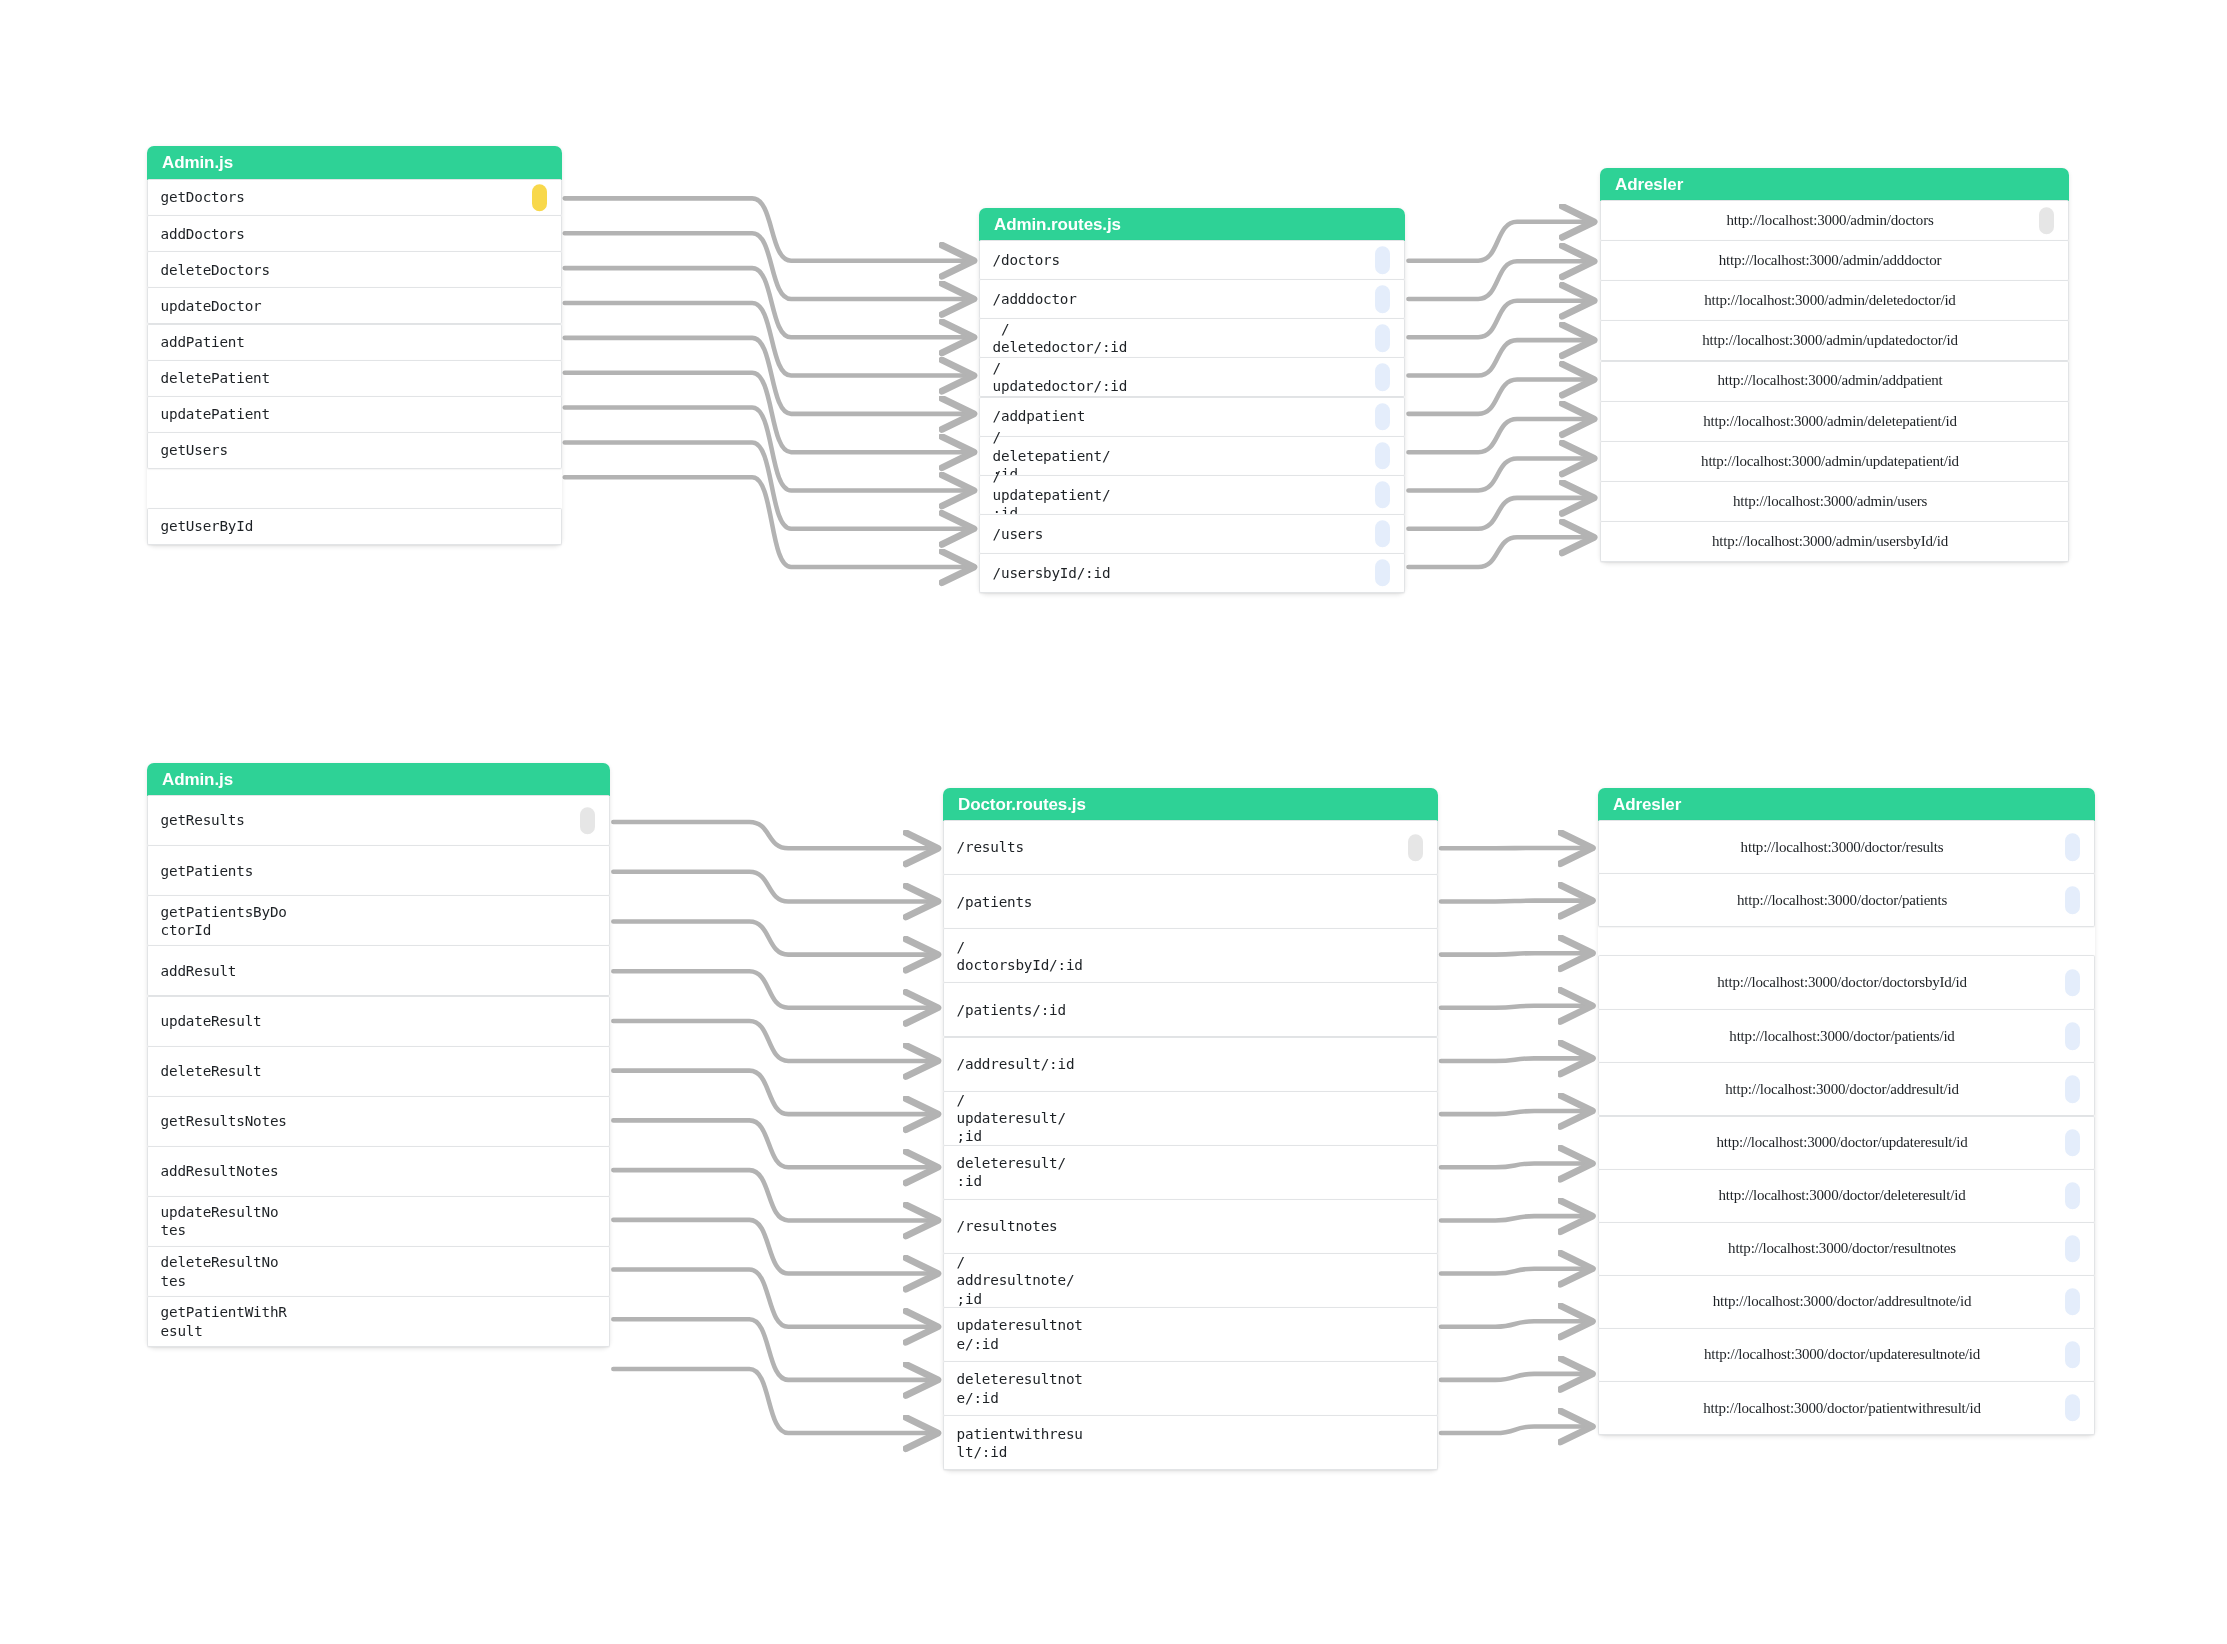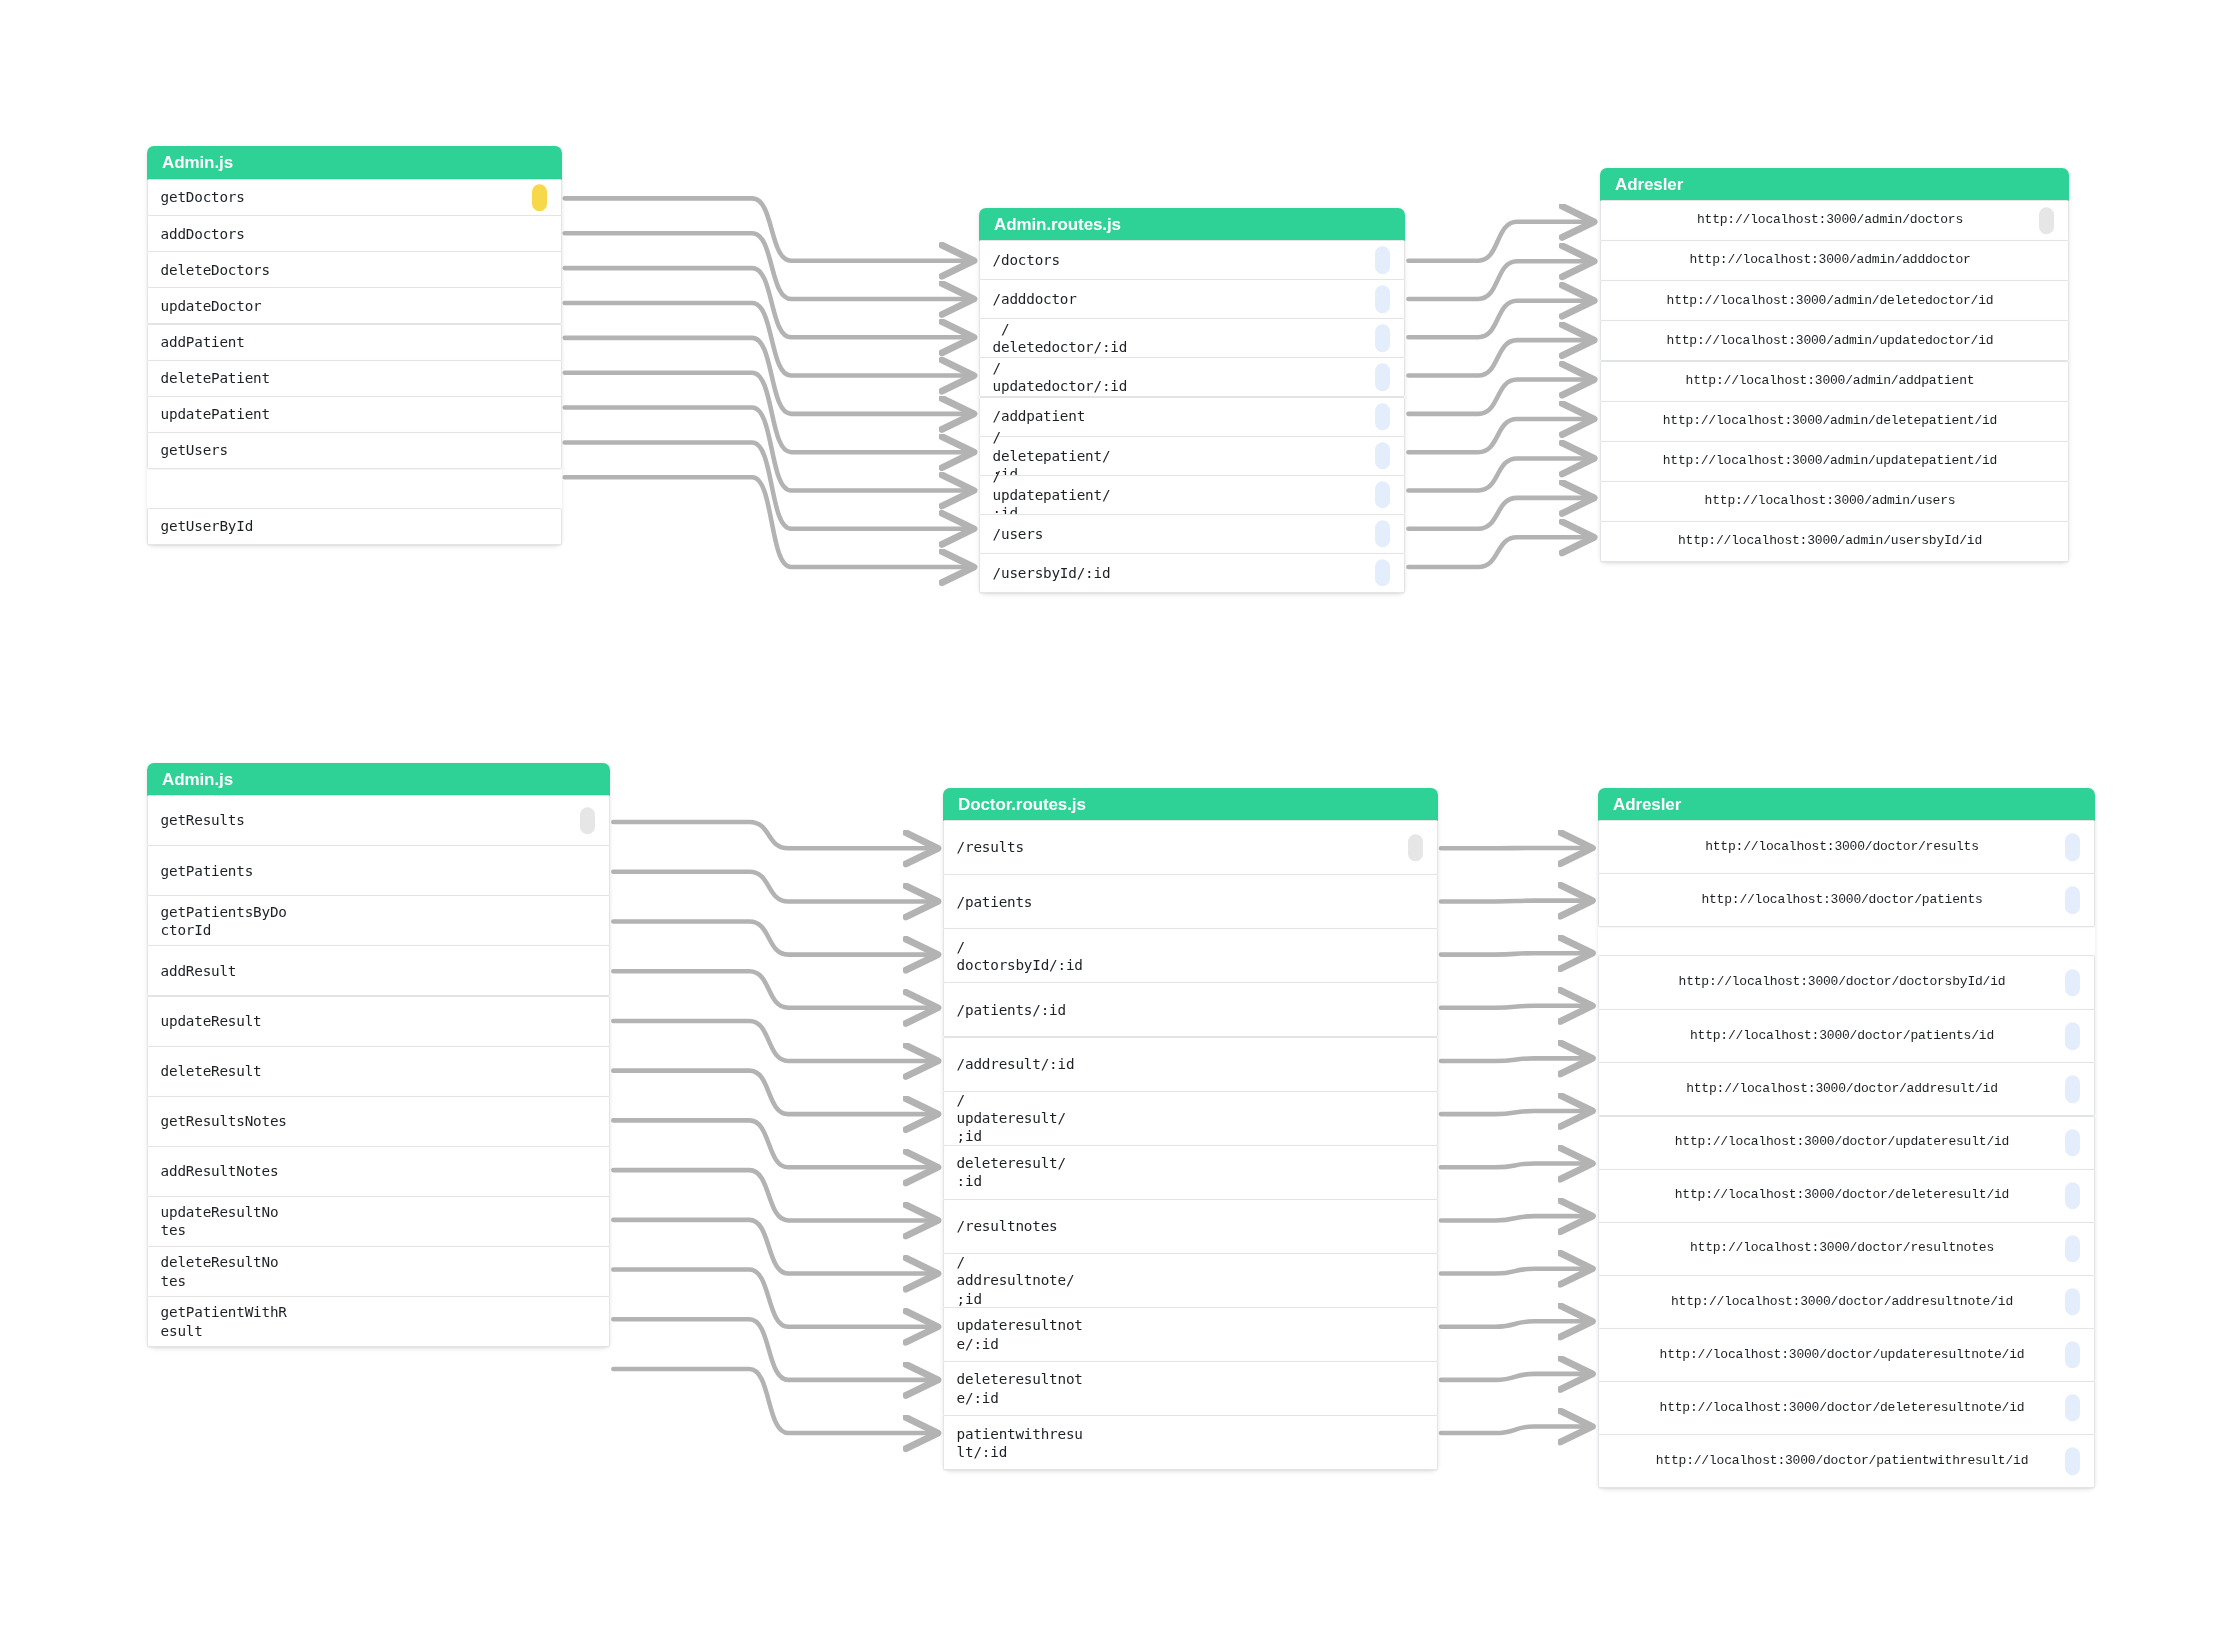--- a/index.html
+++ b/index.html
@@ -53,22 +53,22 @@
     font-size:14.3px;
     color:#1d2125;
     line-height:1.28;
     white-space:pre-wrap;
     word-break:break-all;
     letter-spacing:-0.2px;
   }
   
   .card-url .row{justify-content:center;padding-left:17px;padding-right:26px;}
   .card-url .row .label{
-    font-family:Liberation Mono, monospace;
-    font-size:13px;
+    font-family:Liberation Serif, serif;
+    font-size:15px;
     letter-spacing:-0.2px;
     text-align:center;
     word-break:normal;
   }
 
   .pill{
     position:absolute;
     width:15px;height:27.4px;
     border-radius:8px;
     right:13.7px;
@@ -391,23 +391,19 @@
         </div>
         <div class="row" style="height: 54px;">
           <span class="label">http://localhost:3000/doctor/addresultnote/id</span>
           <span class="pill blue"></span>
         </div>
         <div class="row" style="height: 54px;">
           <span class="label">http://localhost:3000/doctor/updateresultnote/id</span>
           <span class="pill blue"></span>
         </div>
         <div class="row" style="height: 54px;">
-          <span class="label">http://localhost:3000/doctor/deleteresultnote/id</span>
-          <span class="pill blue"></span>
-        </div>
-        <div class="row" style="height: 54px;">
           <span class="label">http://localhost:3000/doctor/patientwithresult/id</span>
           <span class="pill blue"></span>
         </div>
       </div>
   </div>
 </div>
 
 
 </body></html>

